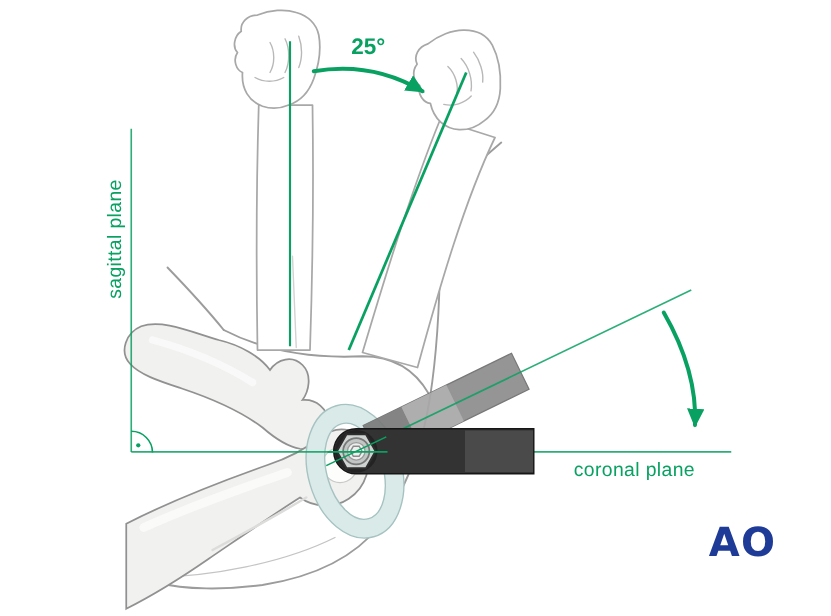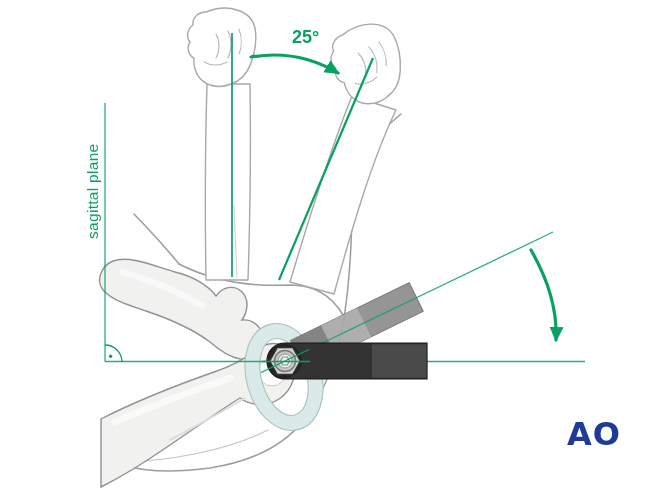--- a/index.html
+++ b/index.html
@@ -5,21 +5,21 @@
   html,body{margin:0;padding:0;background:#fff;}
   .stage{
     position:relative;width:665px;height:493px;background:#ffffff;
     overflow:hidden;font-family:"Liberation Sans",sans-serif;
   }
   .stage svg{position:absolute;left:0;top:0;}
   .lbl{position:absolute;color:var(--accent-green,#09a162);white-space:nowrap;}
   .lbl-sagittal{left:84px;top:239px;transform:rotate(-90deg);transform-origin:0 0;
     font-size:15.5px;letter-spacing:.3px;}
   .lbl-coronal{left:459px;top:368px;font-size:15.5px;letter-spacing:.3px;}
-  .lbl-angle{left:292px;top:27px;font-size:18px;font-weight:600;}
+  .lbl-angle{left:281px;top:27px;font-size:18px;font-weight:600;}
   .lbl-logo{left:567px;top:415px;font-size:32px;font-weight:bold;
     color:var(--logo-blue,#1e3b97);letter-spacing:1px;
     font-family:"DejaVu Sans","Liberation Sans",sans-serif;}
   
   .green-stroke{stroke:var(--accent-green,#09a162);}
   .green-fill{fill:var(--accent-green,#09a162);}
   .bone{fill:var(--bone-fill,#f1f1ef);stroke:#919191;stroke-width:1.4;}
   .body-line{fill:none;stroke:var(--outline-gray,#9c9c9c);stroke-width:1.5;stroke-linecap:round;}
   .skin{fill:#ffffff;stroke:#a8a8a8;stroke-width:1.4;stroke-linejoin:round;}
   .crease{fill:none;stroke:#b8b8b8;stroke-width:1.1;stroke-linecap:round;}
@@ -128,15 +128,16 @@
 
     <g>
       <line x1="232" y1="33" x2="232" y2="277" class="green-stroke" stroke-width="1.7"></line>
       <line x1="373" y1="58" x2="279" y2="280" class="green-stroke" stroke-width="2.2"></line>
       <path d="M 251,57 Q 298,49 338,73" fill="none" class="green-stroke" stroke-width="3.2" stroke-linecap="round" marker-end="url(#ah)"></path>
       <path d="M 531,250 Q 558,297 556,340" fill="none" class="green-stroke" stroke-width="3.2" stroke-linecap="round" marker-end="url(#ah)"></path>
     </g>
   </svg>
 
   <div class="lbl lbl-sagittal">sagittal plane</div>
+  <div class="lbl lbl-coronal">coronal plane</div>
   <div class="lbl lbl-angle">25°</div>
   <div class="lbl lbl-logo">AO</div>
 </div>
 
 </body></html>

